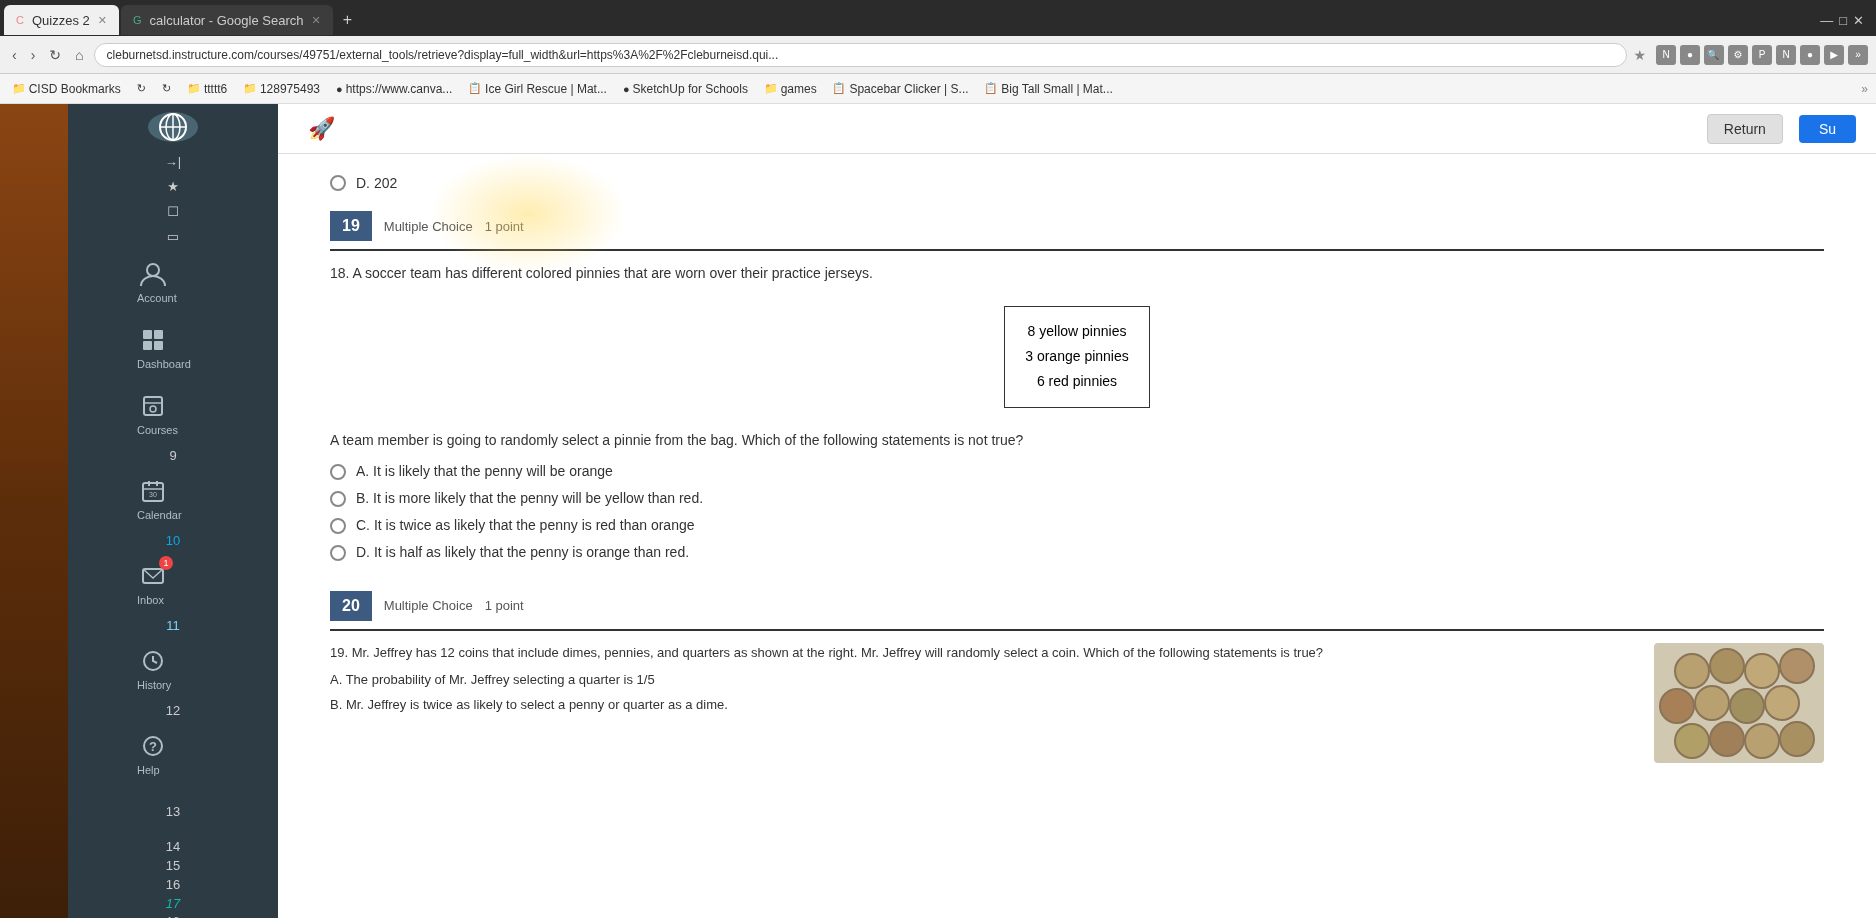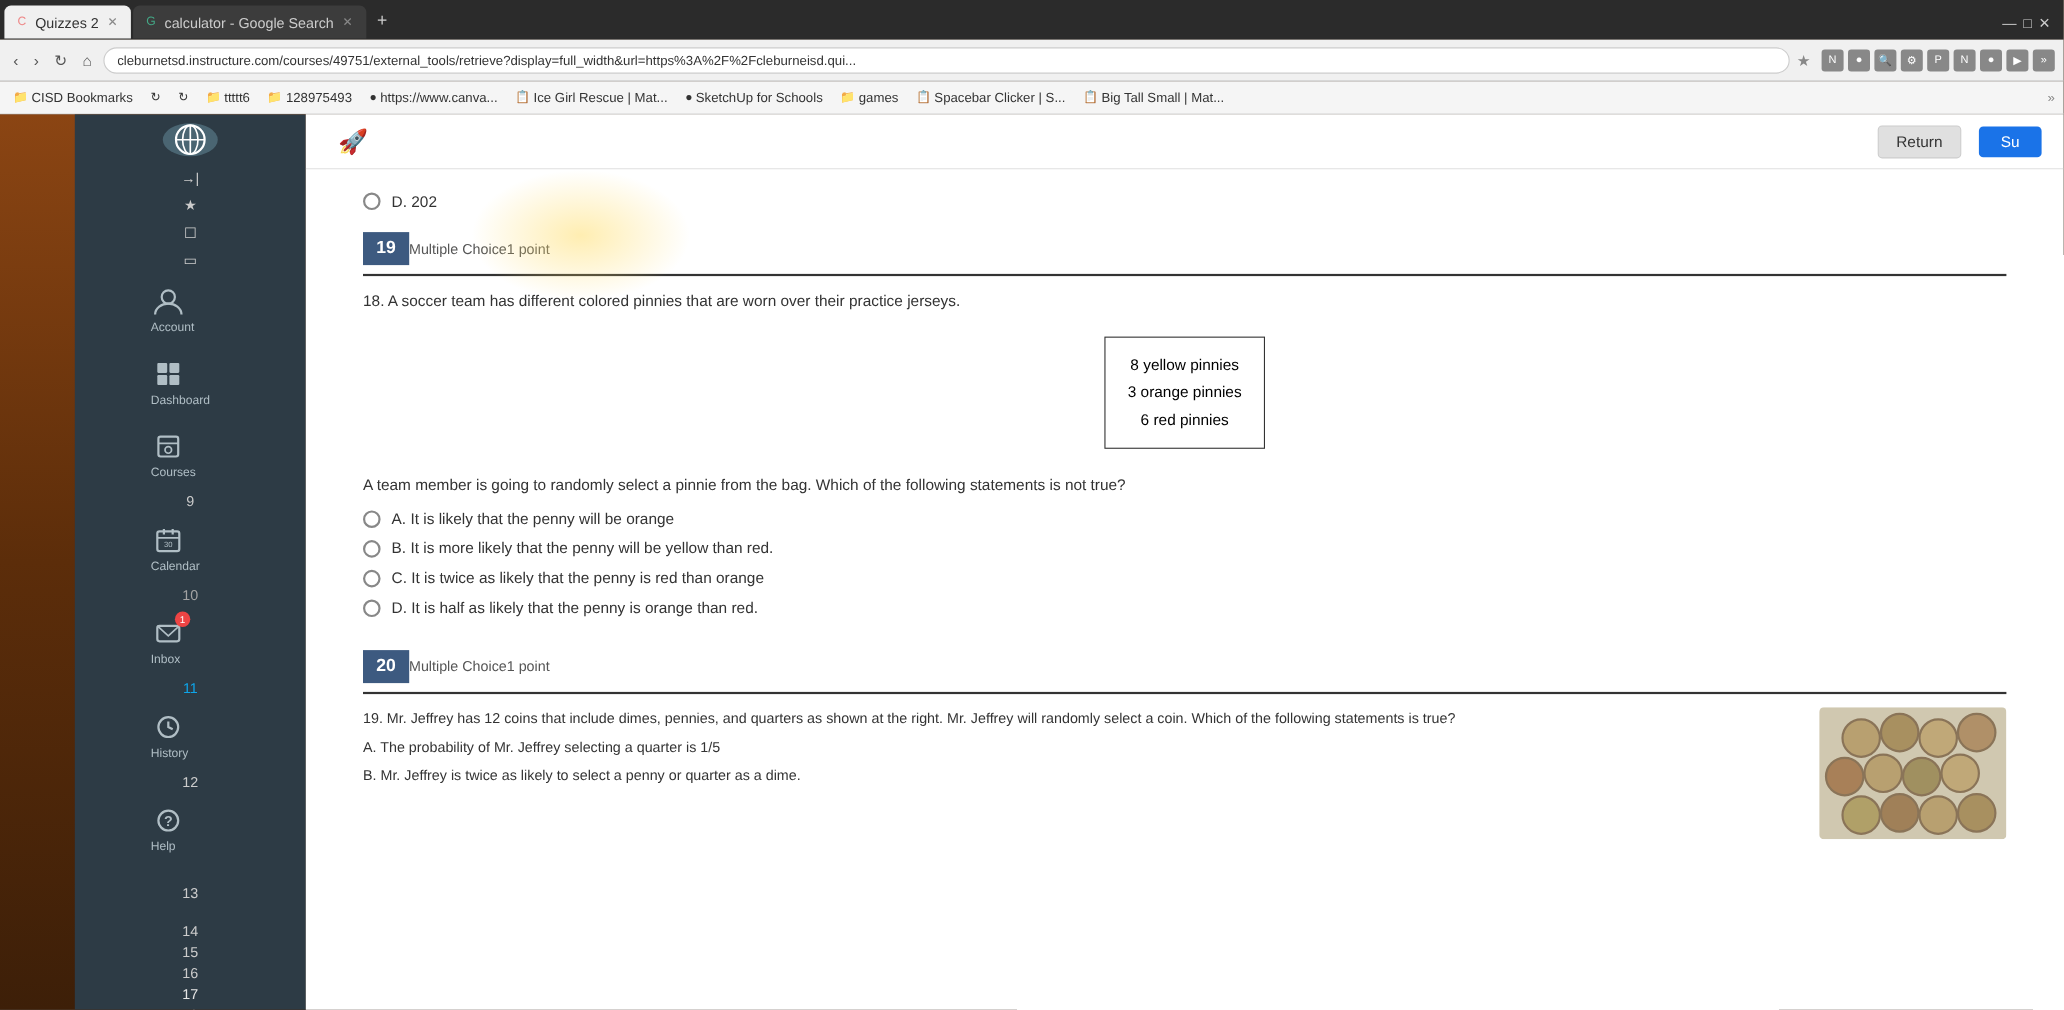--- a/index.html
+++ b/index.html
@@ -43,21 +43,21 @@
     
     .header-bar { height: 50px; background: white; display: flex; align-items: center; justify-content: flex-end; padding: 0 20px; gap: 16px; border-bottom: 1px solid #ddd; }
     .return-btn { background: #e0e0e0; border: 1px solid #ccc; border-radius: 4px; padding: 6px 16px; font-size: 14px; cursor: pointer; color: #333; }
     .submit-btn { background: #1a73e8; color: white; border: none; border-radius: 4px; padding: 6px 20px; font-size: 14px; cursor: pointer; }
 
     
     .quiz-content { background: white; margin: 0; padding: 20px 52px; height: calc(100% - 50px); overflow-y: auto; }
 
     
     .question-block { margin-bottom: 30px; }
-    .question-header { display: flex; align-items: center; margin-bottom: 12px; border-bottom: 2px solid #333; padding-bottom: 8px; }
+    .question-header { display: flex; align-items: center; gap: 12px; margin-bottom: 12px; border-bottom: 2px solid #333; padding-bottom: 8px; }
     .question-number-badge { background: #3d5a80; color: white; padding: 6px 12px; font-size: 16px; font-weight: bold; border-radius: 0; }
     .question-meta { font-size: 13px; color: #555; }
 
     .question-text { font-size: 14px; color: #333; margin-bottom: 12px; line-height: 1.5; }
 
     .pinnies-box { border: 1px solid #333; padding: 12px 20px; display: inline-block; margin: 10px auto; text-align: center; font-size: 14px; line-height: 1.8; }
 
     .answer-option { display: flex; align-items: flex-start; gap: 10px; margin-bottom: 10px; font-size: 14px; color: #333; }
     .radio-circle { width: 16px; height: 16px; border-radius: 50%; border: 2px solid #888; flex-shrink: 0; margin-top: 1px; background: white; cursor: pointer; }
 
@@ -229,34 +229,34 @@
             <rect x="2" y="4" width="20" height="18" rx="2" stroke="#b0bec5" stroke-width="2" fill="none"></rect>
             <line x1="2" y1="10" x2="22" y2="10" stroke="#b0bec5" stroke-width="1.5"></line>
             <line x1="8" y1="2" x2="8" y2="7" stroke="#b0bec5" stroke-width="2"></line>
             <line x1="16" y1="2" x2="16" y2="7" stroke="#b0bec5" stroke-width="2"></line>
             <text x="12" y="18" text-anchor="middle" fill="#b0bec5" font-size="7">30</text>
           </svg>
         </div>
         <span class="sidebar-item-label">Calendar</span>
       </div>
 
-      <div style="color:#a3a3a3;font-size:13px;margin:2px 0;">10</div>
+      <div style="color:#0ea5e9;font-size:13px;margin:2px 0;">10</div>
 
       <div class="sidebar-item" style="position:relative;">
         <div class="sidebar-item-icon" style="position:relative;">
           <svg width="24" height="24" viewBox="0 0 24 24" fill="none">
             <rect x="2" y="5" width="20" height="14" rx="2" stroke="#b0bec5" stroke-width="2" fill="none"></rect>
             <polyline points="2,5 12,14 22,5" stroke="#b0bec5" stroke-width="1.5" fill="none"></polyline>
           </svg>
           <div style="position:absolute;top:-4px;right:-4px;background:#e44;color:white;border-radius:50%;width:14px;height:14px;font-size:9px;display:flex;align-items:center;justify-content:center;">1</div>
         </div>
         <span class="sidebar-item-label">Inbox</span>
       </div>
 
-      <div style="color:#0ea5e9;font-size:13px;margin:2px 0;">11</div>
+      <div style="color:#7dd3fc;font-size:13px;margin:2px 0;">11</div>
 
       <div class="sidebar-item">
         <div class="sidebar-item-icon">
           <svg width="24" height="24" viewBox="0 0 24 24" fill="none">
             <circle cx="12" cy="12" r="9" stroke="#b0bec5" stroke-width="2" fill="none"></circle>
             <polyline points="12,7 12,12 16,14" stroke="#b0bec5" stroke-width="2" fill="none"></polyline>
           </svg>
         </div>
         <span class="sidebar-item-label">History</span>
       </div>
@@ -270,21 +270,21 @@
             <text x="12" y="17" text-anchor="middle" fill="#b0bec5" font-size="13" font-weight="bold">?</text>
           </svg>
         </div>
         <span class="sidebar-item-label">Help</span>
       </div>
 
       <div style="color:#ccc;font-size:13px;margin:18px 0;">13</div>
       <div style="color:#ccc;font-size:13px;margin:2px 0;">14</div>
       <div style="color:#ccc;font-size:13px;margin:2px 0;">15</div>
       <div style="color:#ccc;font-size:13px;margin:2px 0;">16</div>
-      <div style="color:#e5e5e5;font-size:13px;margin:2px 0;">17</div>
+      <div style="color:#14b8a6;font-size:13px;margin:2px 0;font-style:italic;">17</div>
       <div style="color:#ccc;font-size:12px;margin:2px 0;">18</div>
     </div>
   </div>
 
   <div class="main-content">
 
     <div class="header-bar">
 
       <div style="margin-right:auto;padding-left:10px;font-size:22px;color:#555;">🚀</div>
       <button class="return-btn">Return</button>

